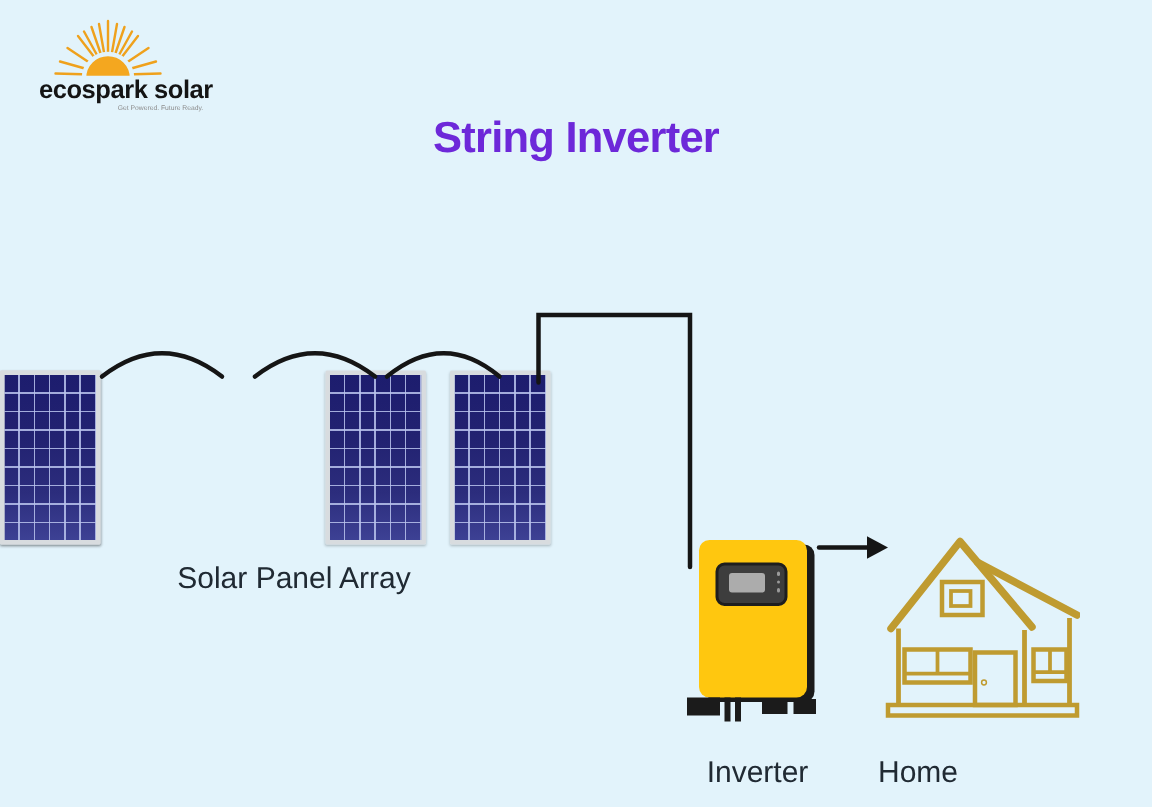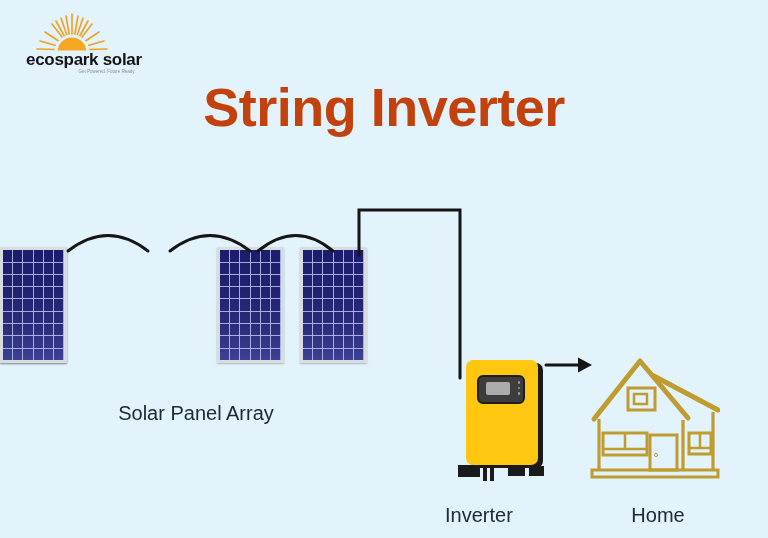--- a/index.html
+++ b/index.html
@@ -12,39 +12,39 @@
   
   .logo{position:absolute;left:6px;top:8px;width:150px;}
   .sun{position:absolute;left:28px;top:2px;width:76px;height:44px;}
   .brand{position:absolute;left:20px;top:42px;width:146px;font-size:17px;font-weight:800;
          letter-spacing:-0.3px;color:#141414;white-space:nowrap;}
   .tagline{position:absolute;left:66px;top:61px;width:70px;font-size:4.5px;color:#8c8c8c;
            text-align:center;white-space:nowrap;}
 
   
   .title{position:absolute;left:0;top:76px;width:768px;text-align:center;
-         font-size:54px;font-weight:800;letter-spacing:-0.5px;color:#c2410c;}
+         font-size:29px;font-weight:800;letter-spacing:-0.5px;color:#6d28d9;}
 
   
   .panel{
     position:absolute;top:247px;width:67px;height:116px;box-sizing:border-box;
     border:3px solid #d8dcdf;border-radius:1px;
     background:
       repeating-linear-gradient(90deg, rgba(186,196,238,0) 0 9.2px, rgba(186,196,238,.85) 9.2px 10.2px),
       repeating-linear-gradient(0deg, rgba(186,196,238,0) 0 11.3px, rgba(186,196,238,.85) 11.3px 12.3px),
       linear-gradient(180deg,#1d1d6e 0%,#222271 38%,#2c2d7d 72%,#3d4194 100%);
     box-shadow:0 1px 2px rgba(0,0,0,.25);
   }
   .panel:nth-of-type(1){left:38px;}
   .panel:nth-of-type(2){left:128px;}
   .panel:nth-of-type(3){left:217px;}
   .panel:nth-of-type(4){left:300px;}
 
   .array-label{position:absolute;left:60px;top:375px;width:272px;text-align:center;
-               font-size:20px;color:#202a33;margin-top:27px;}
+               font-size:20px;color:#202a33;}
 
   
   .wires{position:absolute;left:0;top:0;width:768px;height:538px;}
   .wires path,.wires line{stroke:#151515;stroke-width:3;fill:none;stroke-linecap:round;}
   .wires polygon{fill:#151515;stroke:none;}
 
   
   .inverter{position:absolute;left:466px;top:360px;width:72px;height:105px;
             background:#FFC70F;border-radius:7px;box-shadow:5px 3px 0 0 #1b1b1b;}
   .inv-display{position:absolute;left:11px;top:15px;width:44px;height:25px;
@@ -58,23 +58,23 @@
   .f2{left:17px;bottom:-16px;width:4px;height:16px;}
   .f3{left:24px;bottom:-16px;width:4px;height:16px;}
   .f4{left:42px;bottom:-11px;width:17px;height:10px;}
   .f5{left:63px;bottom:-11px;width:15px;height:10px;}
 
   
   .house{position:absolute;left:588px;top:356px;width:132px;height:126px;}
   .house *{stroke:#BF9B30;fill:none;}
 
   
-  .inv-label{position:absolute;left:445px;top:504px;width:120px;
+  .inv-label{position:absolute;left:445px;top:504px;width:120px;text-align:center;
              font-size:20px;color:#202a33;}
-  .home-label{position:absolute;left:618px;top:504px;width:80px;text-align:center;
+  .home-label{position:absolute;left:572px;top:504px;width:80px;text-align:center;
               font-size:20px;color:#202a33;}
 </style>
 </head>
 <body>
 
 <div class="canvas">
 
   <div class="logo">
     <svg class="sun" viewBox="0 0 76 44">
       <g stroke="#EFA11C" stroke-width="1.6" stroke-linecap="round">

